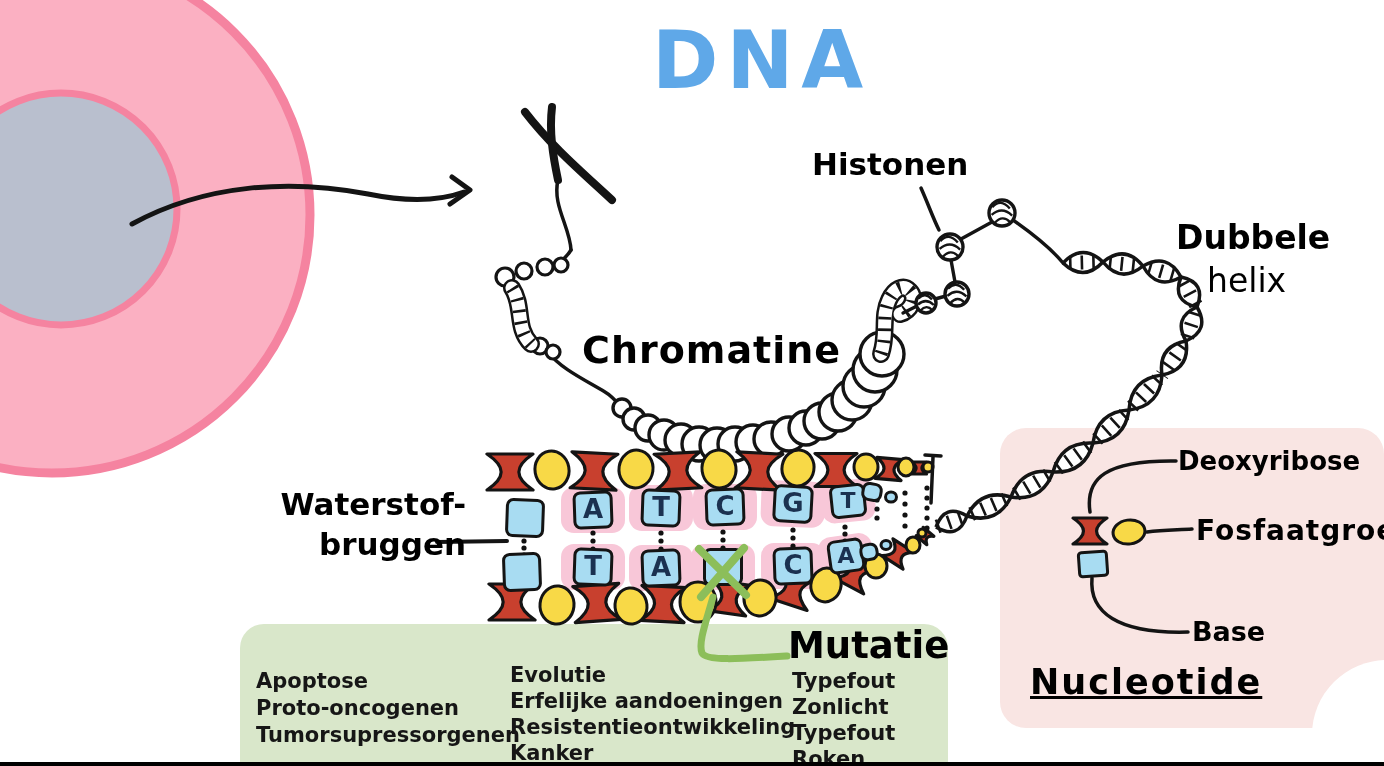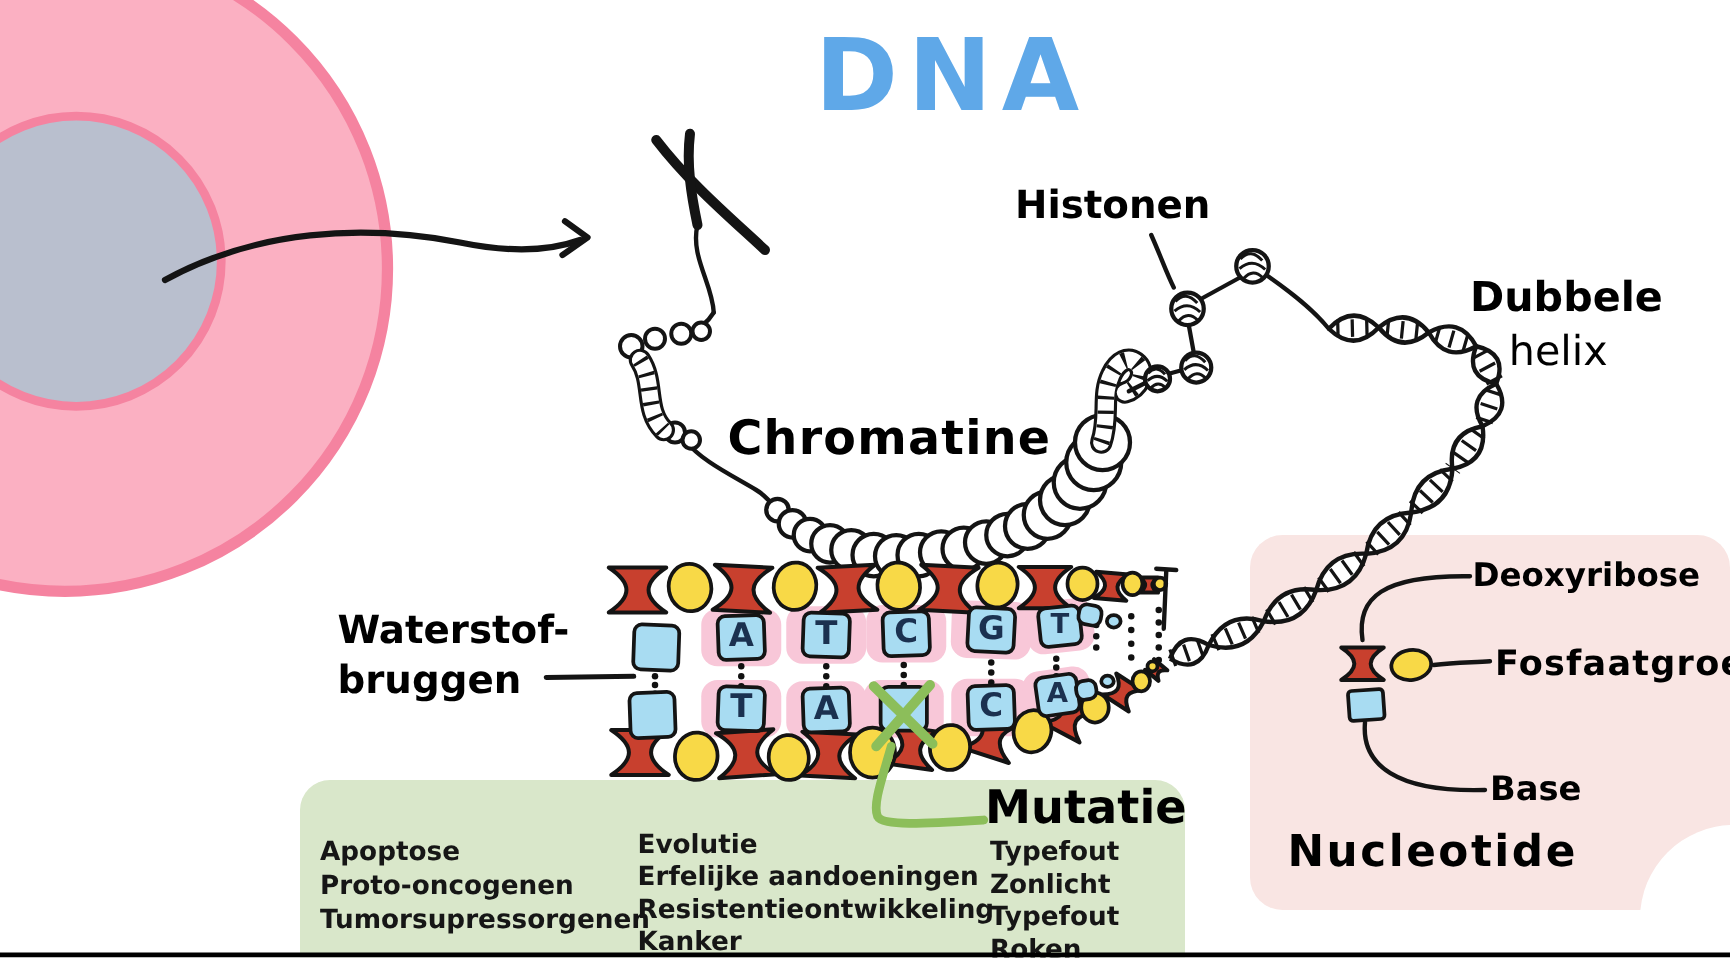--- a/index.html
+++ b/index.html
@@ -13,25 +13,25 @@
   .panel-notch{left:1312px;top:660px;width:150px;height:150px;background:#ffffff;
                border-radius:50%;}
   svg.art{position:absolute;left:0;top:0;z-index:3;}
   .txt{position:absolute;z-index:4;white-space:nowrap;color:#000000;}
   .title{left:652px;top:14px;font-size:80px;font-weight:800;color:#5fa8e8;letter-spacing:8px;}
   .histonen{left:812px;top:146px;font-size:31px;font-weight:700;}
   .chromatine{left:570px;top:328px;font-size:38px;font-weight:700;letter-spacing:1px;margin-left:12px;}
   .dubbele{left:1176px;top:218px;font-size:33px;font-weight:700;}
   .helixlbl{left:1207px;top:261px;font-size:33px;font-weight:400;}
   .waterstof{left:270px;top:484px;width:196px;font-size:31px;font-weight:700;
-             text-align:left;line-height:40px;}
+             text-align:right;line-height:40px;}
   .deoxy{left:1178px;top:446px;font-size:26px;font-weight:700;}
   .fosfaat{left:1196px;top:514px;font-size:28px;font-weight:700;letter-spacing:1px;}
   .baselbl{left:1192px;top:616px;font-size:27px;font-weight:700;}
-  .nucleotide{left:1030px;top:662px;font-size:35px;font-weight:700;letter-spacing:2px;}
+  .nucleotide{left:1030px;top:662px;font-size:35px;font-weight:700;letter-spacing:2px;text-decoration:underline;}
   .mutatie{left:788px;top:624px;font-size:37px;font-weight:800;}
   .gplist{position:absolute;z-index:4;font-size:21px;font-weight:600;line-height:27px;color:#161616;}
   .list1{left:256px;top:668px;}
   .list2{left:510px;top:662px;line-height:26px;}
   .list3{left:792px;top:668px;line-height:26px;}
   .baseletter{position:absolute;z-index:4;font-size:26px;font-weight:700;color:#1b3150;
               transform:translate(-50%,-54%);}
   .bottombar{position:absolute;left:0;top:762px;width:1384px;height:4px;background:#000;z-index:6;}
 </style>
 </head>

